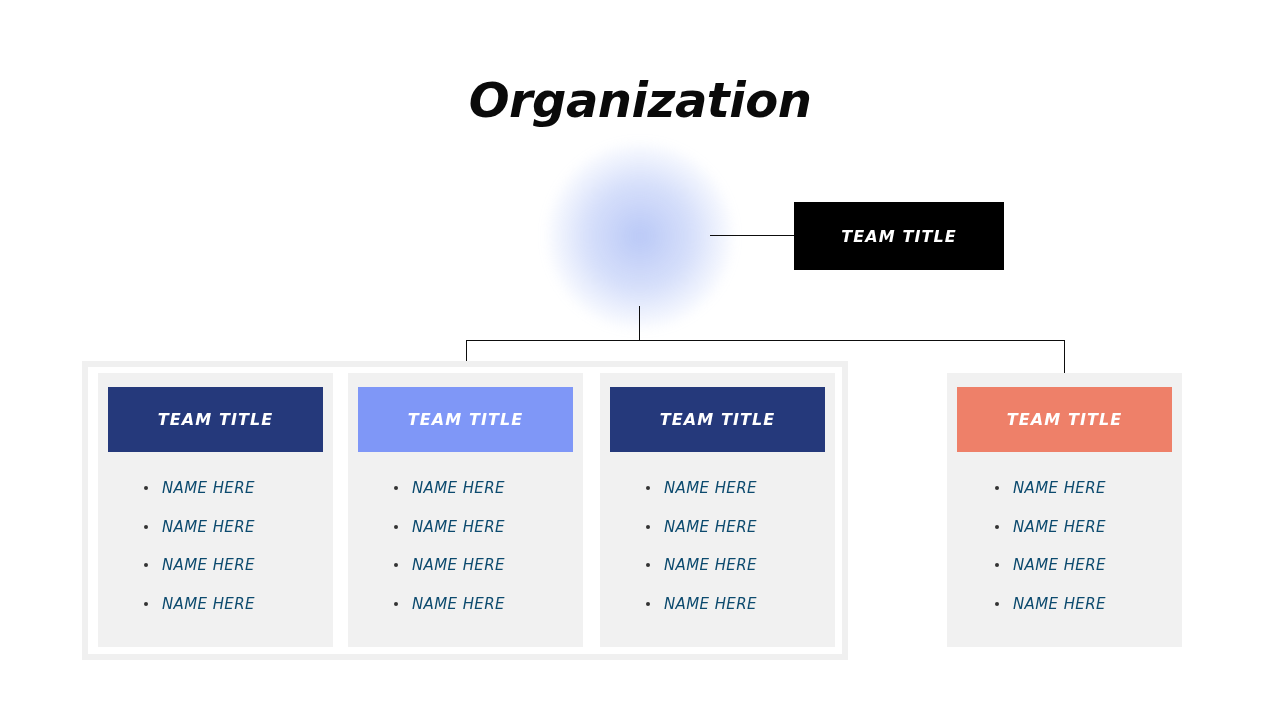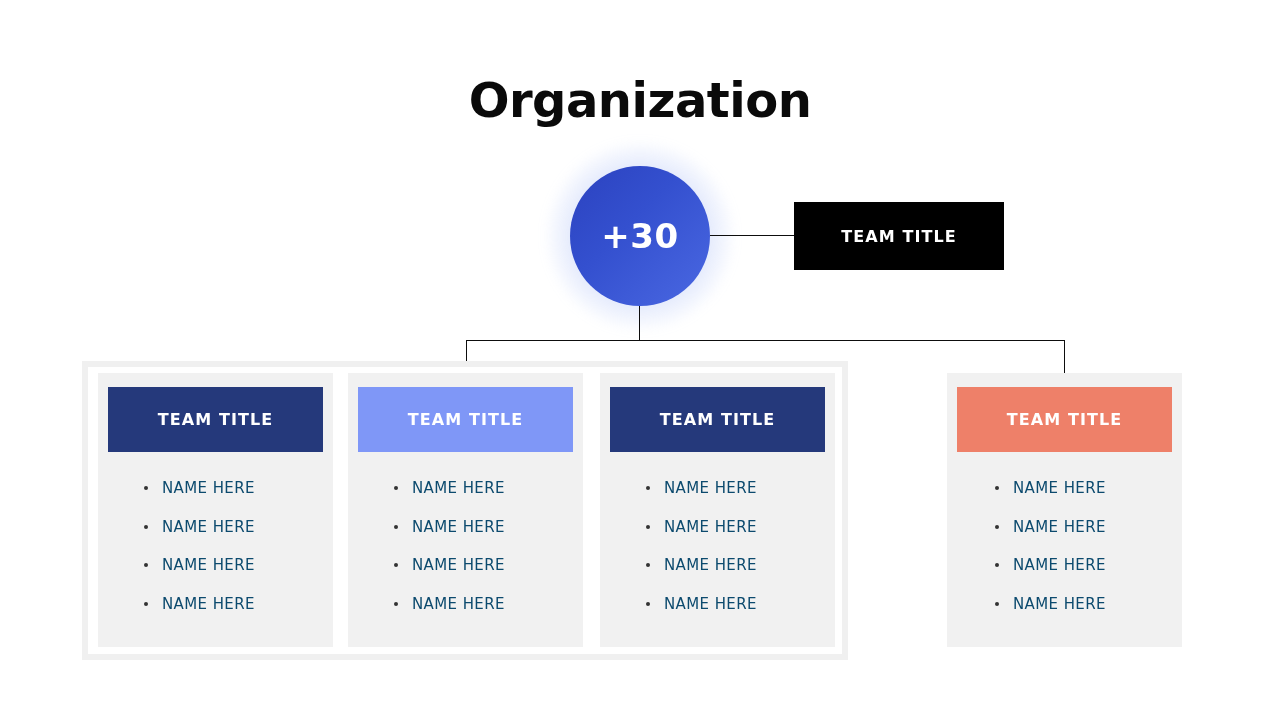--- a/index.html
+++ b/index.html
@@ -11,20 +11,21 @@
     background:#ffffff;
     overflow:hidden;
     font-family:"Liberation Sans", sans-serif;
   }
 
   #slide {
     position:relative;
     width:1280px;
     height:720px;
     background:#ffffff;
+    font-style:italic;
   }
 
   
   .slide-title {
     position:absolute;
     left:0; top:72px;
     width:1280px;
     text-align:center;
     font-size:48px;
     font-weight:700;
@@ -170,23 +171,20 @@
   .card-4 .card-list { left:48px; }
 </style>
 </head>
 <body>
 
 <div id="slide">
 
   <div class="slide-title">Organization</div>
 
   <div class="root-glow"></div>
-  <div class="root-circle">
-    <span class="root-circle-label">+30</span>
-  </div>
 
   <div class="conn conn-h-side"></div>
 
   <div class="side-box">
     <span class="side-box-label">TEAM TITLE</span>
   </div>
 
   <div class="conn conn-v-down"></div>
   <div class="conn conn-h-main"></div>
   <div class="conn conn-v-left"></div>

